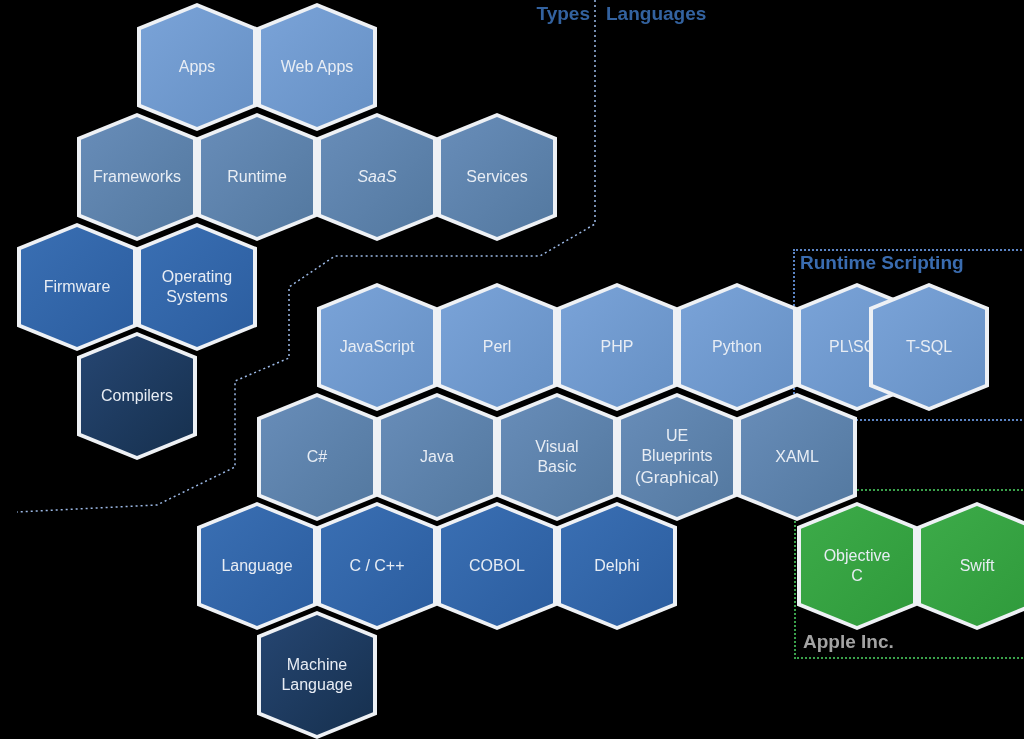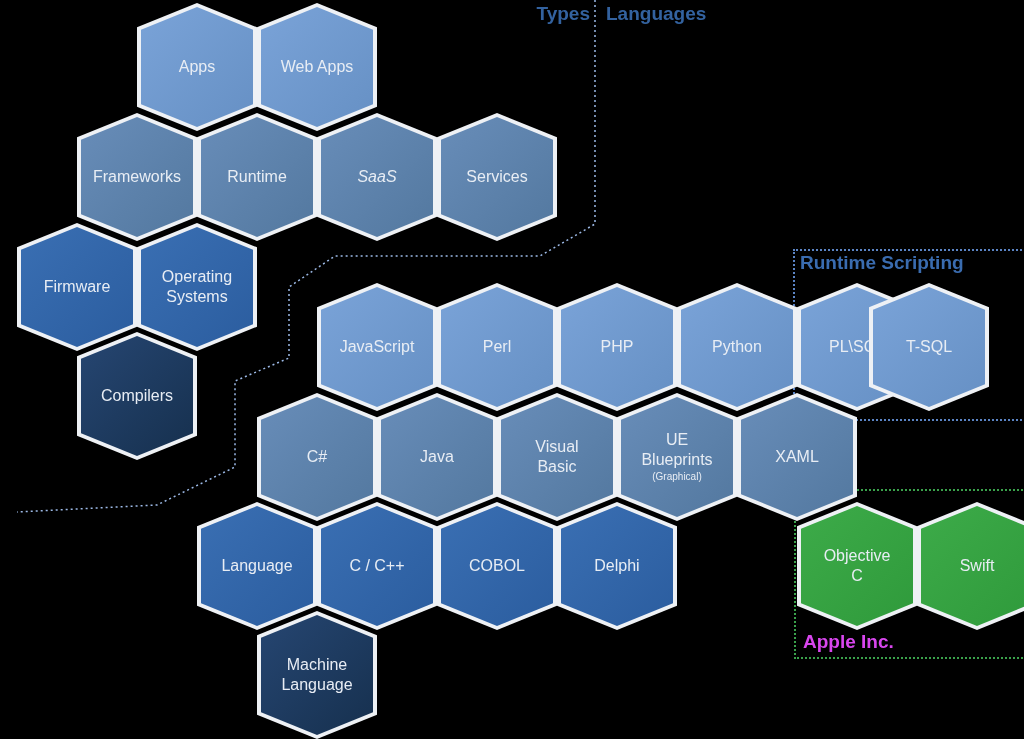--- a/index.html
+++ b/index.html
@@ -52,41 +52,41 @@
     align-items: center;
     justify-content: center;
     text-align: center;
   }
   .hex-label {
     color: var(--hex-text, #e8edf4);
     font-size: 16px;
     line-height: 1.25;
     padding: 0 4px;
   }
-  .hex-subline { font-size: 10px; margin-top: 1px; }
+  .hex-subline { font-size: 17px; margin-top: 1px; }
 </style>
 </head>
 <body>
 
 <div id="canvas" style="background: rgb(0, 0, 0); margin-left: 17px;">
 
   <svg id="boundary-svg">
     <polyline id="boundary-line" fill="none" stroke-width="1.5" stroke-dasharray="2 3" points="578,0 578,224 523,256 318,256 272,287 272,358 218,381 218,467 140,505 0,512" stroke="#9cb9e6"></polyline>
   </svg>
 
   <div class="region-label" id="types-label" style="color: rgb(51, 98, 159);">Types</div>
 
   <div class="region-label" id="languages-label" style="color: rgb(51, 98, 159);">Languages</div>
 
   <div class="region-box" id="db-box" style="border-color: rgb(91, 132, 196);">
     <div class="region-label" id="db-box-label" style="color: rgb(58, 108, 176);">Runtime Scripting</div>
   </div>
 
   <div class="region-box" id="apple-box" style="border-color: rgb(58, 162, 75);">
-    <div class="region-label" id="apple-box-label" style="color: #d946ef;">Apple Inc.</div>
+    <div class="region-label" id="apple-box-label" style="color: #a3a3a3;">Apple Inc.</div>
   </div>
 
   <div id="hex-layer">
       <div class="hex" style="left: 120px; top: 3px;">
         <div class="hex-fill" style="background: linear-gradient(135deg, rgb(122, 163, 216), rgb(102, 144, 196));">
           <div class="hex-label">Apps</div>
         </div>
       </div>
       <div class="hex" style="left: 240px; top: 3px;">
         <div class="hex-fill" style="background: linear-gradient(135deg, rgb(122, 163, 216), rgb(102, 144, 196));">

